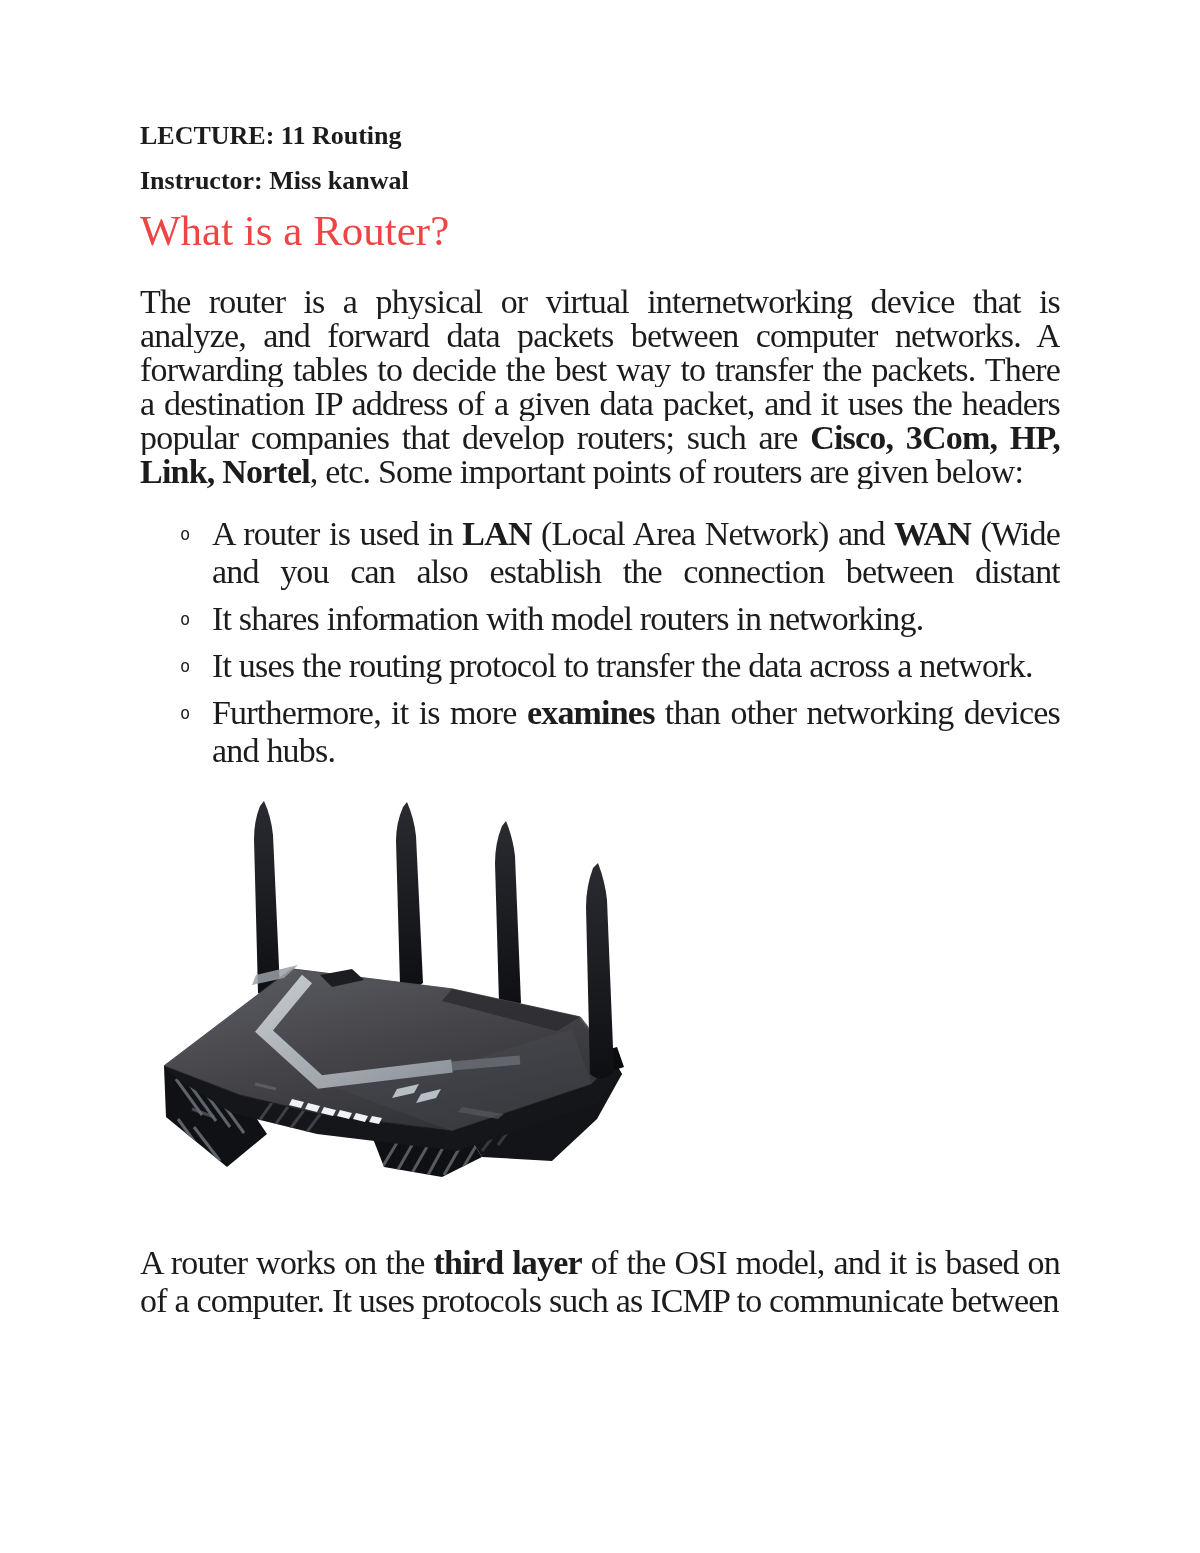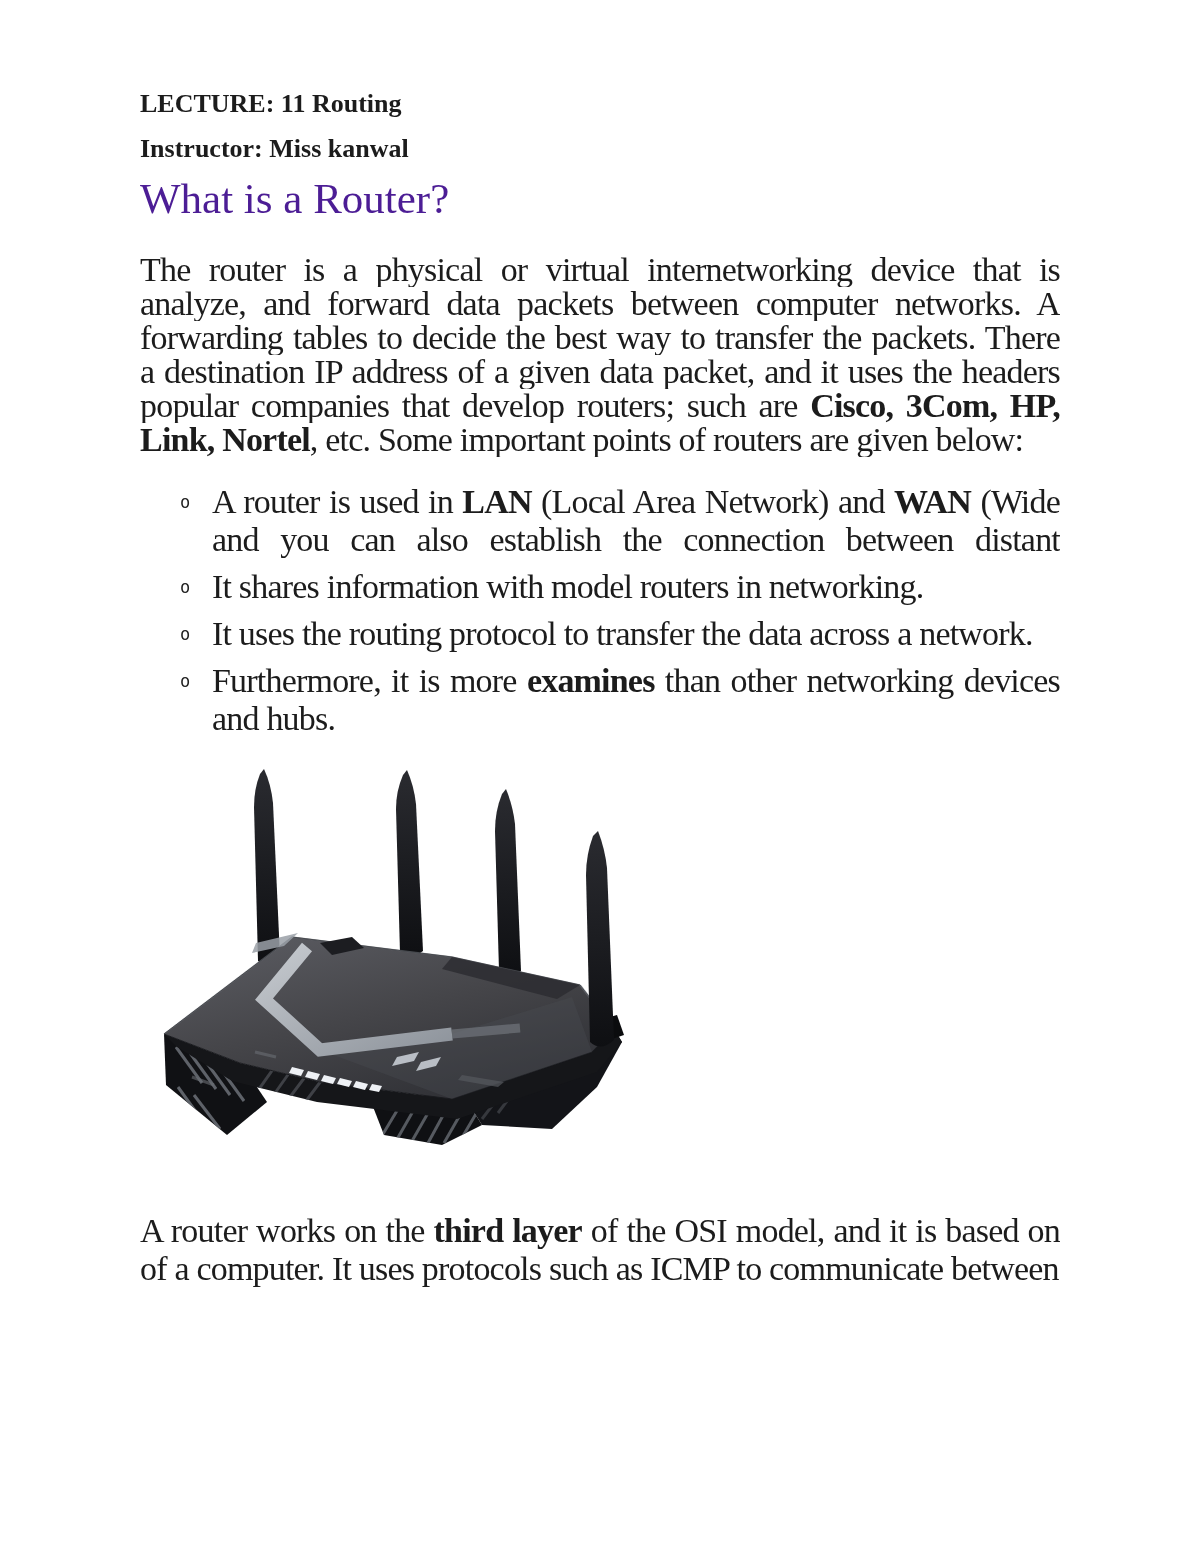--- a/index.html
+++ b/index.html
@@ -1,21 +1,21 @@
 <!DOCTYPE html>
 <html><head>
 <meta charset="utf-8">
 <style>
   html,body{margin:0;padding:0;}
   body{
     width:1200px;height:1553px;background:#ffffff;overflow:hidden;
     font-family:"Liberation Serif","DejaVu Serif",serif;
     color:#1c1c1c;
   }
-  .page{width:1200px;height:1553px;box-sizing:border-box;padding:87px 140px 0 140px;}
+  .page{width:1200px;height:1553px;box-sizing:border-box;padding:119px 140px 0 140px;}
   .lecture{font-weight:bold;font-size:26px;line-height:33px;}
   .instructor{font-weight:bold;font-size:26px;line-height:33px;margin-top:12px;}
   .heading{font-weight:normal;font-size:43px;line-height:52px;margin:8px 0 0 0;}
   .para,.btext{font-size:34px;letter-spacing:-0.8px;}
   .para{margin-top:28px;}
   .para .tl{height:34px;line-height:34px;overflow:hidden;}
   .tl.jf{text-align:justify;text-align-last:justify;}
   .blist{margin-top:26px;}
   .bitem{position:relative;padding-left:72px;margin-bottom:9px;}
   .bmark{
@@ -31,21 +31,21 @@
 </style>
 </head>
 <body>
 
 <div class="page">
 
   <div class="lecture">LECTURE: 11 Routing</div>
 
   <div class="instructor">Instructor: Miss kanwal</div>
 
-  <h1 class="heading" style="color: #4c1d95;">What is a Router?</h1>
+  <h1 class="heading" style="color: #ef4444;">What is a Router?</h1>
 
   <div class="para">
       <div class="tl jf"><span>The router is a physical or virtual internetworking device that is designed to receive,</span></div>
       <div class="tl jf"><span>analyze, and forward data packets between computer networks. A router examines</span></div>
       <div class="tl jf"><span>forwarding tables to decide the best way to transfer the packets. There are some</span></div>
       <div class="tl jf"><span>a destination IP address of a given data packet, and it uses the headers and</span></div>
       <div class="tl jf"><span>popular companies that develop routers; such are </span><b>Cisco, 3Com, HP, Juniper</b><span>, </span><b>D-</b></div>
       <div class="tl"><b>Link, Nortel</b><span>, etc. Some important points of routers are given below:</span></div>
     </div>
 

